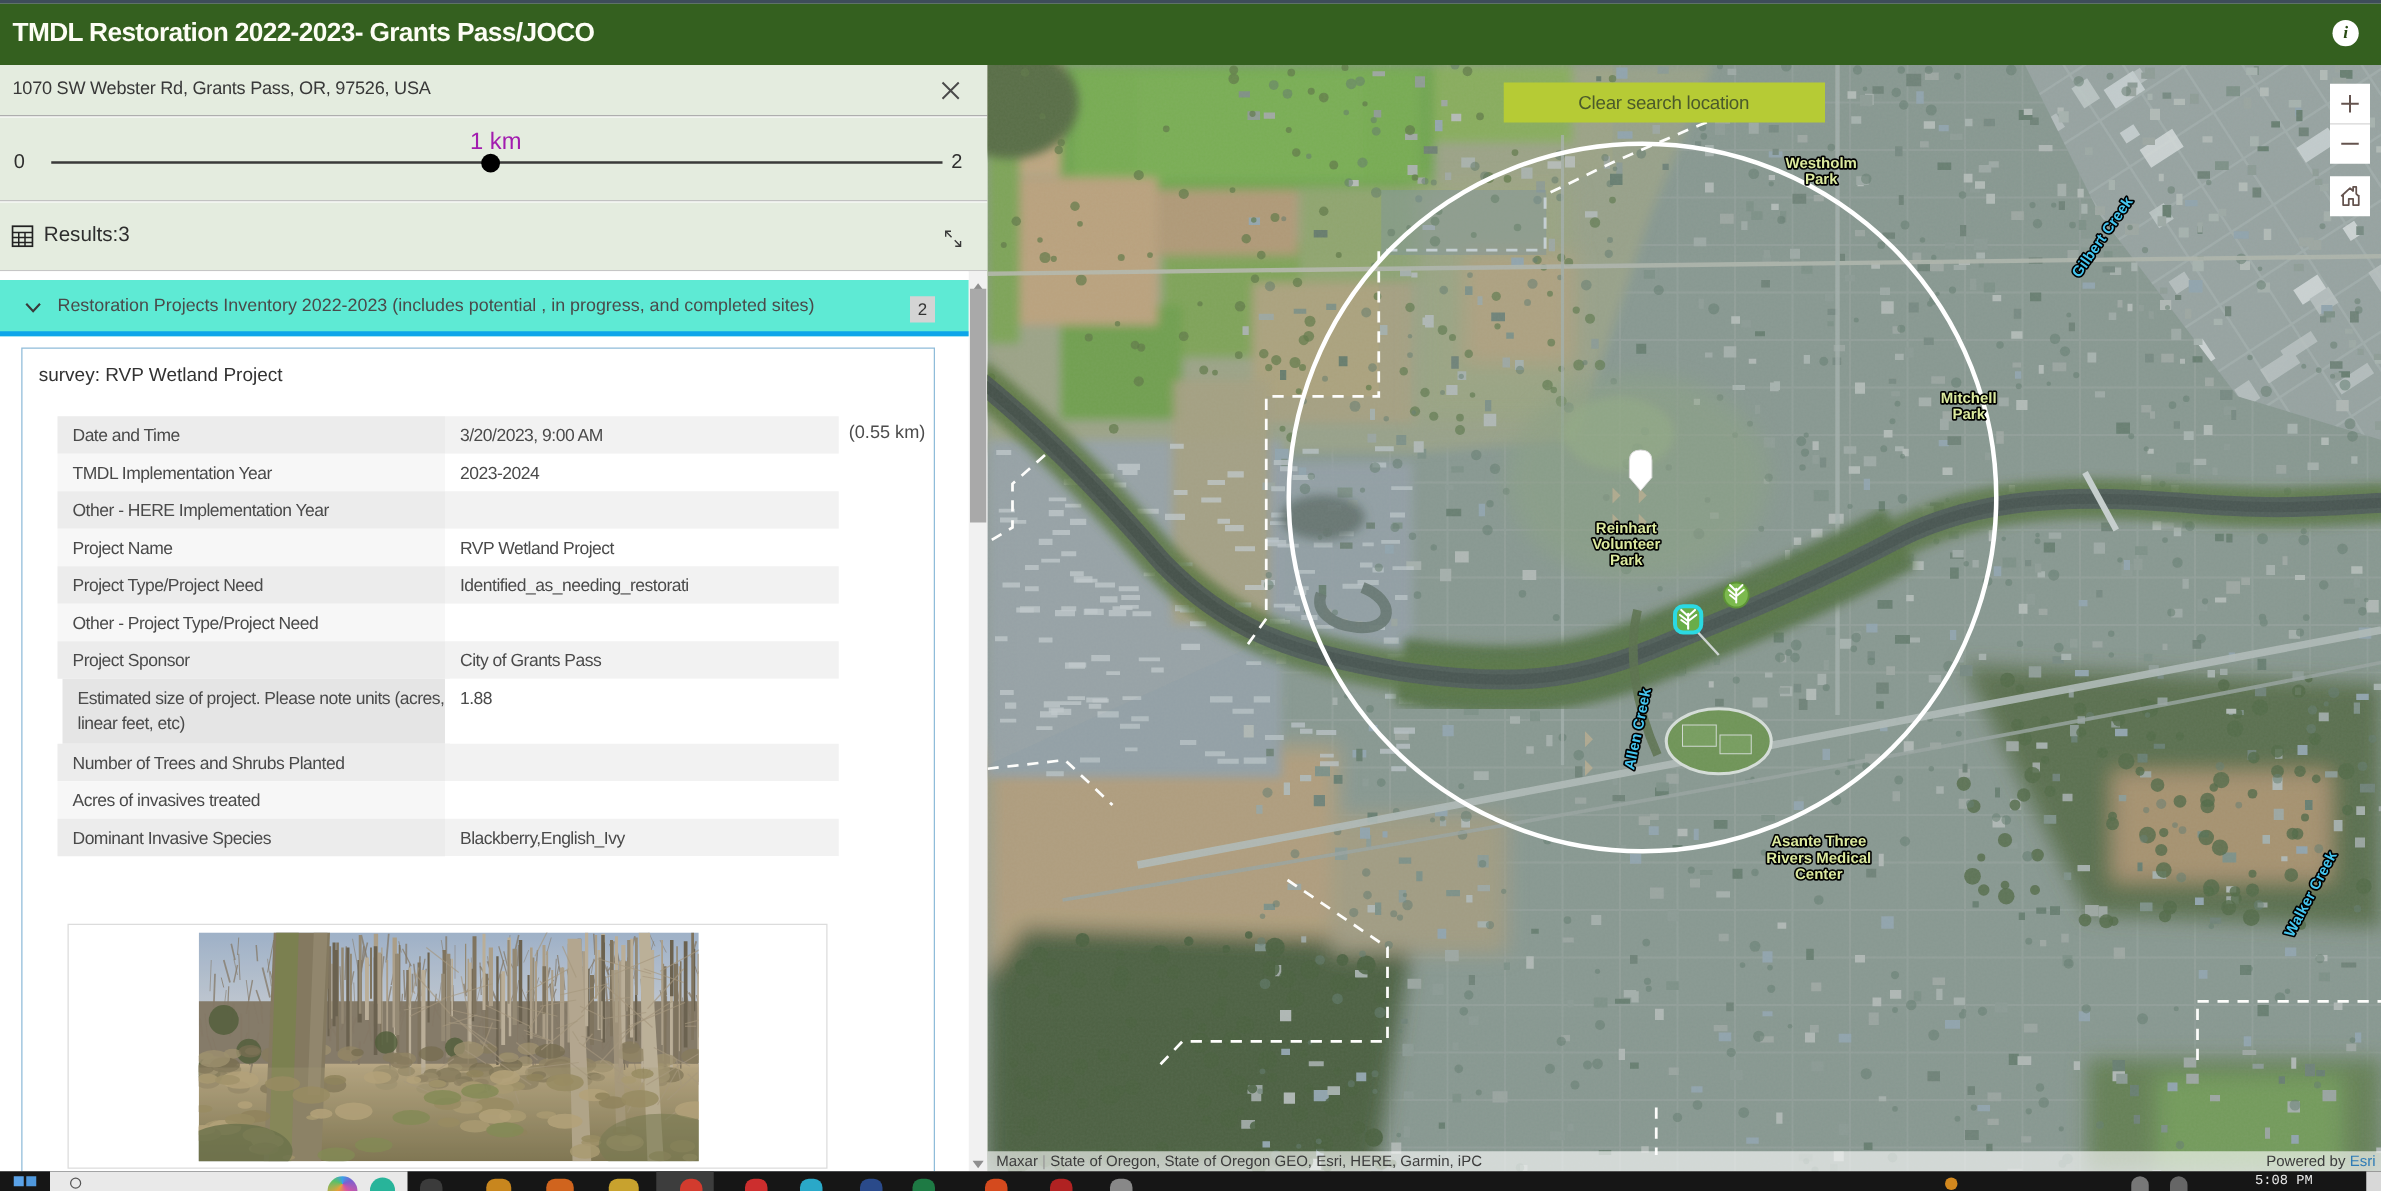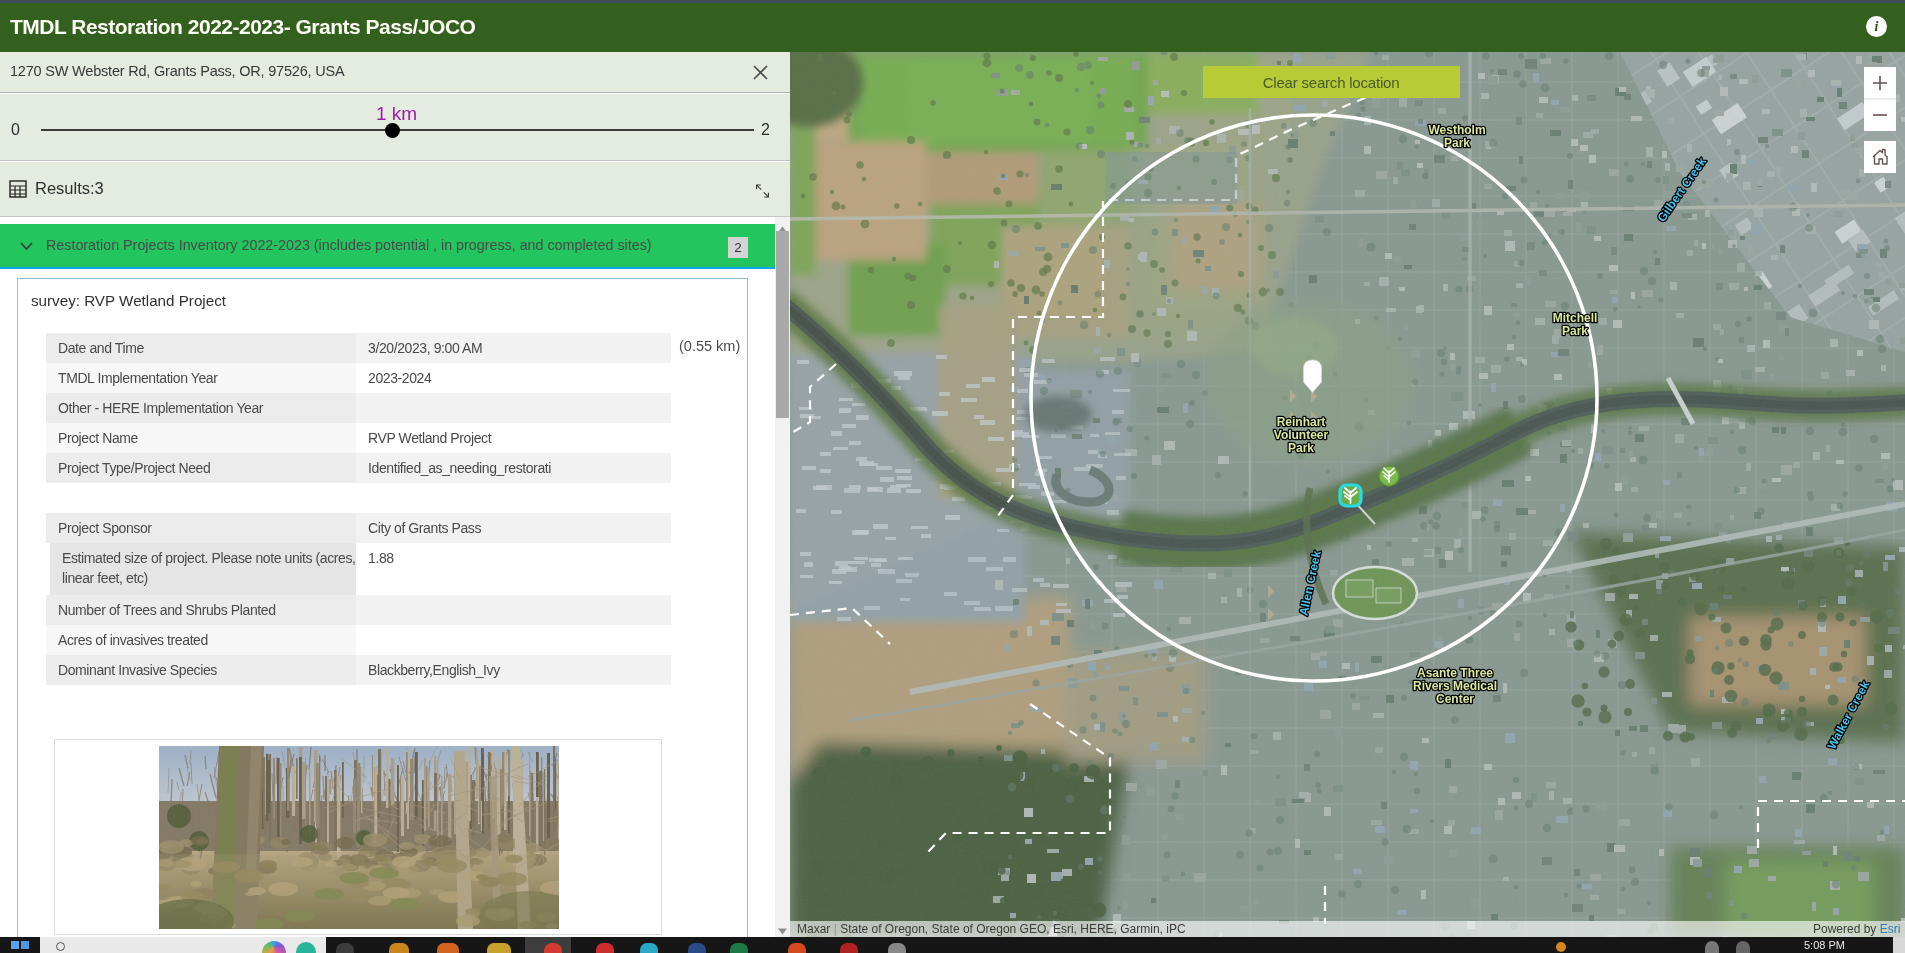--- a/index.html
+++ b/index.html
@@ -10,21 +10,21 @@
 <div class="abs" style="left:0;top:0;width:1905px;height:3px;background:#3e4d5a"></div>
 
 <div class="abs" style="left:0;top:3px;width:1905px;height:49px;background:#34601f">
   <div class="abs" style="left:10px;top:0;height:49px;line-height:47px;color:#fdfdf5;font-size:21px;font-weight:bold;letter-spacing:-0.5px;">TMDL Restoration 2022-2023- Grants Pass/JOCO</div>
   <div class="abs" style="left:1866px;top:13px;width:21px;height:21px;border-radius:50%;background:#fff;color:#2a4c15;text-align:center;line-height:21px;font-size:14px;font-weight:bold;font-family:'Liberation Serif',serif;font-style:italic">i</div>
 </div>
 
 <div class="abs" style="left:0;top:52px;width:790px;height:885px;background:#fff;overflow:hidden">
 
   <div class="abs" style="left:0;top:0;width:790px;height:41px;background:#e4ecdf;border-bottom:1px solid #aeaeae">
-    <div class="abs" style="left:10px;top:11px;font-size:14.5px;letter-spacing:-0.2px;color:#383838">1270 SW Webster Rd, Grants Pass, OR, 97526, USA</div>
+    <div class="abs" style="left:10px;top:11px;font-size:14.5px;letter-spacing:-0.2px;color:#383838">1070 SW Webster Rd, Grants Pass, OR, 97526, USA</div>
     <svg class="abs" style="left:752px;top:12px" width="17" height="17">
         <path d="M2,2 L15,15 M15,2 L2,15" stroke="#4a4a4a" stroke-width="1.6"></path>
       </svg>
   </div>
 
   <div class="abs" style="left:0;top:42px;width:790px;height:67px;background:#e4ecdf;border-bottom:1px solid #c2c2c2">
     <div class="abs" style="left:376px;top:9px;font-size:19px;color:#a21caf">1 km</div>
     <div class="abs" style="left:41px;top:35px;width:713px;height:2.2px;background:#3a3a3a"></div>
     <div class="abs" style="left:385px;top:29px;width:15px;height:15px;border-radius:50%;background:#000"></div>
     <div class="abs" style="left:11px;top:27px;font-size:16px;color:#2e2e2e">0</div>
@@ -37,21 +37,21 @@
         <path d="M1,6 H17 M1,10 H17 M1,14 H17 M6,6 V17 M11,6 V17" stroke="#222" stroke-width="1.2"></path>
       </svg>
     <div class="abs" style="left:35px;top:17px;font-size:16.5px;color:#2e2e2e">Results:3</div>
     <svg class="abs" style="left:754px;top:20px" width="17" height="18" viewBox="0 0 20 20">
         <path d="M3,8 V3 H8 M3,3 L8.5,8.5 M17,12 V17 H12 M17,17 L11.5,11.5" stroke="#3a3a3a" stroke-width="1.3" fill="none"></path>
       </svg>
   </div>
 
   <div class="abs" style="left:0;top:165px;width:775px;height:720px;background:#fff"></div>
 
-  <div class="abs" style="left:0;top:172px;width:775px;height:45px;background:#22c55e;border-bottom:2px solid #0ea5e9">
+  <div class="abs" style="left:0;top:172px;width:775px;height:45px;background:#5eead4;border-bottom:4px solid #0ea5e9">
     <svg class="abs" style="left:19px;top:16px" width="15" height="12" viewBox="0 0 15 12">
         <path d="M2,3 L7.5,9 L13,3" stroke="#3a3a3a" stroke-width="1.7" fill="none"></path>
       </svg>
     <div class="abs" style="left:46px;top:13px;font-size:14.3px;color:#4a4a4a">Restoration Projects Inventory 2022-2023 (includes potential , in progress, and completed sites)</div>
     <div class="abs" style="left:728px;top:13px;width:20px;height:21px;background:#d4d4d4;text-align:center;line-height:21px;font-size:13.5px;color:#333">2</div>
   </div>
 
   <div class="abs" style="left:17px;top:226px;width:731px;height:660px;border:1px solid #8fbcd9;background:#fff">
     <div class="abs" style="left:13px;top:13px;font-size:15.2px;color:#323232">survey: RVP Wetland Project</div>
 
@@ -78,20 +78,23 @@
           <div style="padding:5px 0 0 12px;line-height:20px;white-space:nowrap">Project Name</div>
         </div>
         <div style="position:absolute;left:310px;top:90px;width:315px;height:30px;background:#ffffff;overflow:hidden">
           <div style="padding:5px 0 0 12px;line-height:20px;white-space:nowrap">RVP Wetland Project</div>
         </div>
         <div style="position:absolute;left:0;top:120px;width:310px;height:30px;background:#ececec;overflow:hidden">
           <div style="padding:5px 0 0 12px;line-height:20px;white-space:nowrap">Project Type/Project Need</div>
         </div>
         <div style="position:absolute;left:310px;top:120px;width:315px;height:30px;background:#f2f2f2;overflow:hidden">
           <div style="padding:5px 0 0 12px;line-height:20px;white-space:nowrap">Identified_as_needing_restorati</div>
+        </div>
+        <div style="position:absolute;left:0;top:150px;width:310px;height:30px;background:#f7f7f7;overflow:hidden">
+          <div style="padding:5px 0 0 12px;line-height:20px;white-space:nowrap">Other - Project Type/Project Need</div>
         </div>
         <div style="position:absolute;left:310px;top:150px;width:315px;height:30px;background:#ffffff;overflow:hidden">
           <div style="padding:5px 0 0 12px;line-height:20px;white-space:nowrap"></div>
         </div>
         <div style="position:absolute;left:0;top:180px;width:310px;height:30px;background:#ececec;overflow:hidden">
           <div style="padding:5px 0 0 12px;line-height:20px;white-space:nowrap">Project Sponsor</div>
         </div>
         <div style="position:absolute;left:310px;top:180px;width:315px;height:30px;background:#f2f2f2;overflow:hidden">
           <div style="padding:5px 0 0 12px;line-height:20px;white-space:nowrap">City of Grants Pass</div>
         </div>
@@ -2654,14 +2657,14 @@
     <div style="position:absolute;left:688px;top:6px;width:18px;height:10px;border-radius:7px 7px 0 0;background:#2a4a8a"></div>
     <div style="position:absolute;left:730px;top:6px;width:18px;height:10px;border-radius:7px 7px 0 0;background:#1e7a44"></div>
     <div style="position:absolute;left:788px;top:6px;width:18px;height:10px;border-radius:7px 7px 0 0;background:#d44a1e"></div>
     <div style="position:absolute;left:840px;top:6px;width:18px;height:10px;border-radius:7px 7px 0 0;background:#b02222"></div>
     <div style="position:absolute;left:888px;top:6px;width:18px;height:10px;border-radius:7px 7px 0 0;background:#888888"></div>
     <div style="position:absolute;left:525px;top:0;width:46px;height:16px;background:#3d3d3d"></div>
     <div style="position:absolute;left:544px;top:6px;width:18px;height:10px;border-radius:8px 8px 0 0;background:#d23b2e"></div>
     <div style="position:absolute;left:1556px;top:5px;width:10px;height:10px;border-radius:50%;background:#d2881e"></div>
     <div style="position:absolute;left:1705px;top:4px;width:14px;height:12px;background:#777;border-radius:7px 7px 0 0"></div>
     <div style="position:absolute;left:1736px;top:4px;width:14px;height:12px;background:#666;border-radius:7px 7px 0 0"></div>
-    <div style="position:absolute;left:1804px;top:2px;color:#e8e8e8;font-size:11px;font-family:Liberation Sans, sans-serif">5:08 PM</div>
+    <div style="position:absolute;left:1804px;top:2px;color:#e8e8e8;font-size:11px;font-family:Liberation Mono, monospace">5:08 PM</div>
     <div style="position:absolute;left:1893px;top:0;width:12px;height:16px;background:#d8d8d8"></div>
   </div>
 </body></html>

